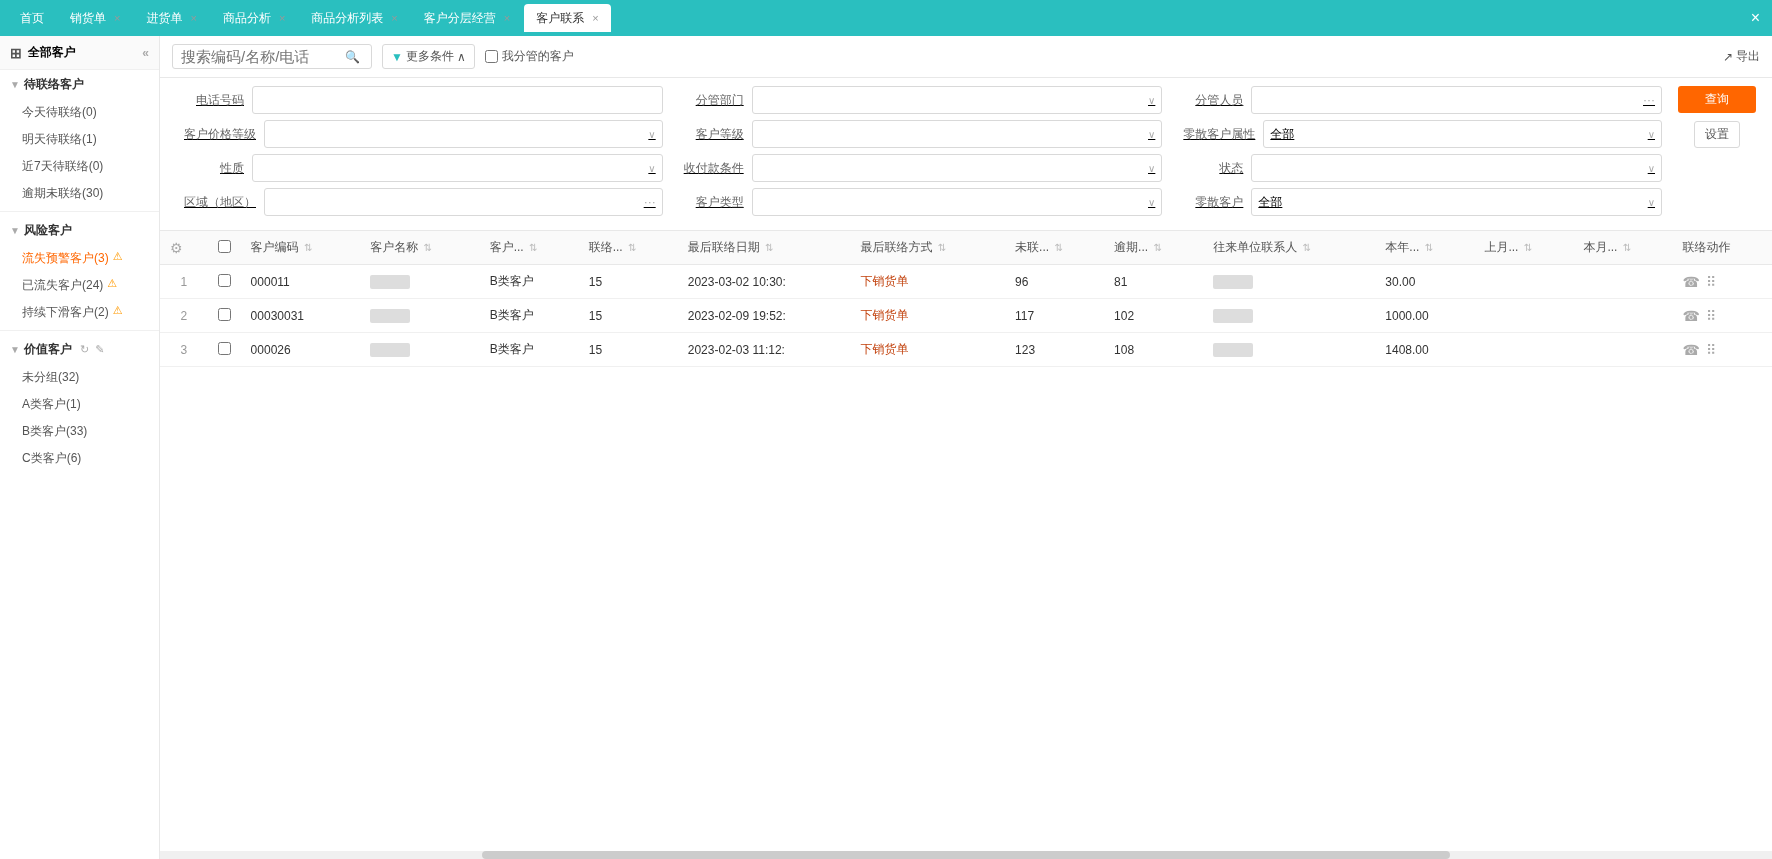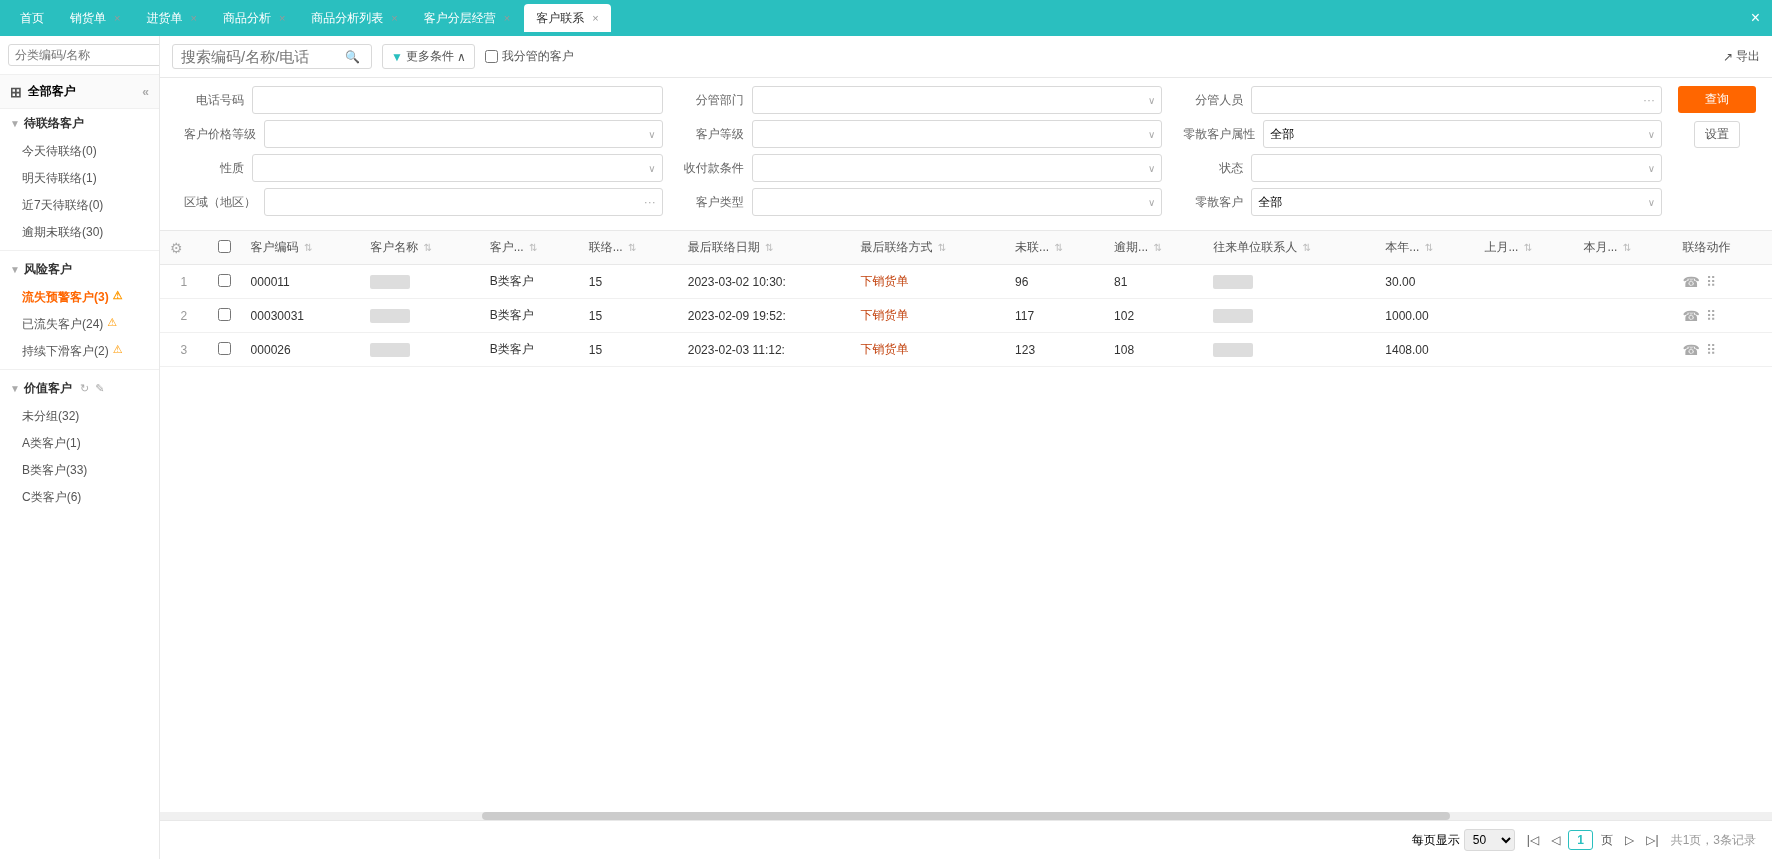--- a/index.html
+++ b/index.html
@@ -50,21 +50,21 @@
       display: flex; align-items: center; padding: 6px 10px; cursor: pointer;
       color: #333; font-size: 12px; gap: 4px;
     }
     .sidebar-group-header .arrow { font-size: 10px; color: #aaa; }
     .sidebar-group-header .label { font-weight: bold; }
 
     .sidebar-item {
       padding: 5px 10px 5px 22px; cursor: pointer; color: #555; font-size: 12px;
       white-space: nowrap; display: flex; align-items: flex-start; gap: 4px;
     }
-    .sidebar-item.active { color: #ff6600; font-weight: bold; }
+    .sidebar-item.active { color: #ff6600; font-weight: normal; }
     .sidebar-item .warn-icon { color: #ff9900; font-size: 11px; }
 
     .sidebar-divider { border-top: 1px solid #f0f0f0; margin: 4px 0; }
 
     
     .tooltip-box {
       position: absolute; left: 30px; top: 244px;
       background: #fff; border: 1px solid #e8e8e8; border-radius: 4px;
       padding: 8px 12px; font-size: 12px; color: #666; z-index: 100;
       box-shadow: 0 2px 8px rgba(0,0,0,0.12); width: 180px;
@@ -98,21 +98,21 @@
     .export-btn {
       margin-left: auto; display: flex; align-items: center; gap: 3px;
       cursor: pointer; color: #555; font-size: 12px;
     }
 
     
     .adv-filter {
       background: #fff; border-bottom: 1px solid #e8e8e8; padding: 8px 16px;
     }
     .adv-filter-row {
-      display: flex; align-items: center; gap: 4px; margin-bottom: 6px;
+      display: flex; align-items: center; gap: 4px; margin-bottom: 6px; text-decoration: underline;
     }
     .adv-filter-cell {
       display: flex; align-items: center; flex: 1; gap: 8px; padding: 0 8px;
       border-right: 1px solid transparent;
     }
     .adv-filter-cell:last-child { border-right: none; }
     .adv-filter-label { color: #666; white-space: nowrap; min-width: 60px; text-align: right; }
     .adv-filter-input {
       flex: 1; border: 1px solid #d9d9d9; border-radius: 3px; padding: 4px 6px;
       font-size: 12px; outline: none; background: #fff; height: 28px;
@@ -226,24 +226,20 @@
   <div class="tab-item active">
     <span>客户联系</span>
     <span class="close-x">×</span>
   </div>
   <div class="tab-bar-right">×</div>
 </div>
 
 <div class="main-layout">
 
   <div class="sidebar">
-    <div class="sidebar-search">
-      <input type="text" placeholder="分类编码/名称" style="">
-
-    </div>
     <div class="sidebar-all">
       <span class="grid-icon">⊞</span>
       <span>全部客户</span>
       <span class="collapse-icon">«</span>
     </div>
 
     <div class="sidebar-group">
       <div class="sidebar-group-header">
         <span class="arrow">▼</span>
         <span class="label">待联络客户</span>
@@ -584,33 +580,15 @@
       </td>
     </tr>
           </tbody>
       </table>
     </div>
 
     <div class="scroll-bar-container">
       <div class="scroll-bar-thumb"></div>
     </div>
 
-    <div class="bottom-bar">
-      <div class="per-page">
-        <span>每页显示</span>
-        <select>
-          <option>50</option>
-          <option>100</option>
-        </select>
-      </div>
-      <div class="pagination">
-        <span>|◁</span>
-        <span>◁</span>
-        <span class="page-num">1</span>
-        <span>页</span>
-        <span>▷</span>
-        <span>▷|</span>
-      </div>
-      <span class="total-info">共1页，3条记录</span>
-    </div>
 
   </div>
 </div>
 
 </body></html>

